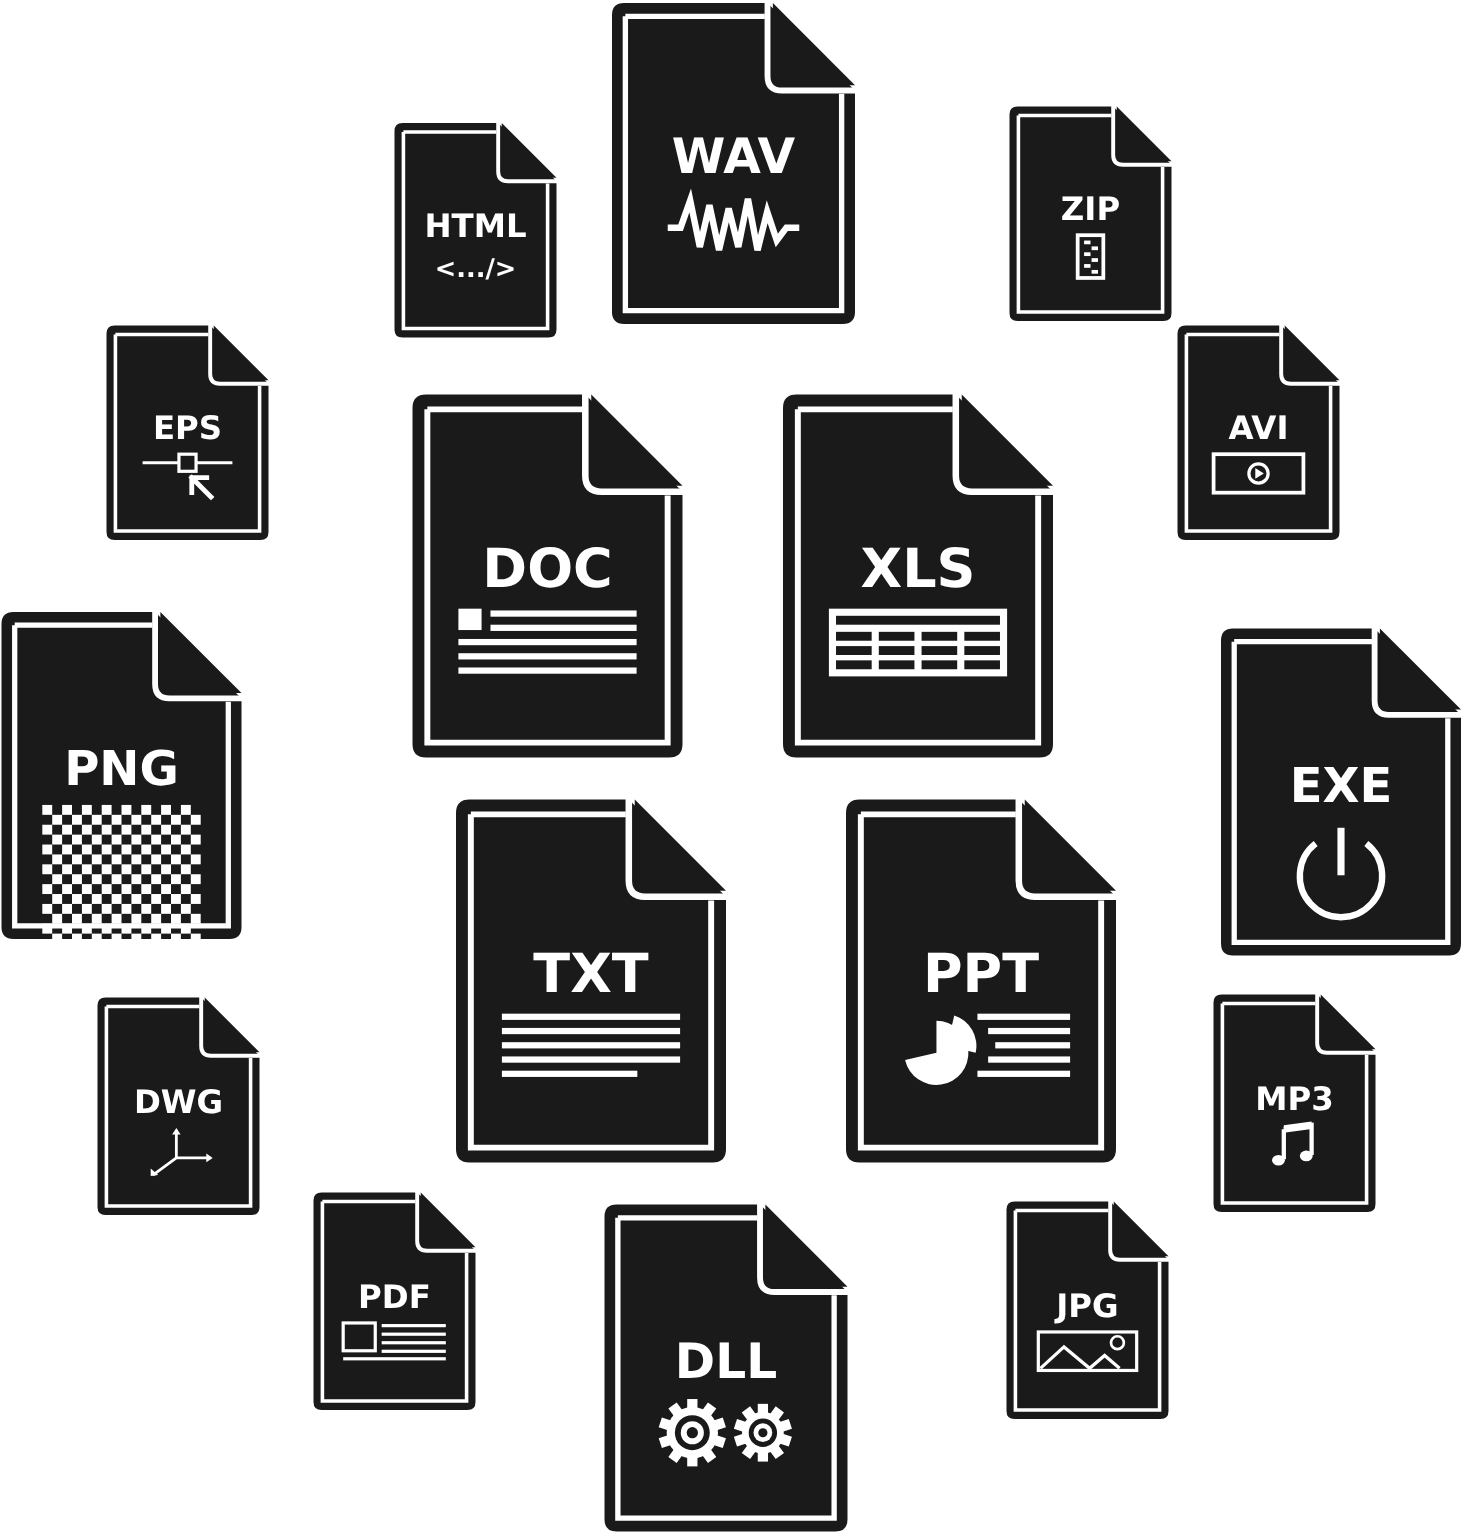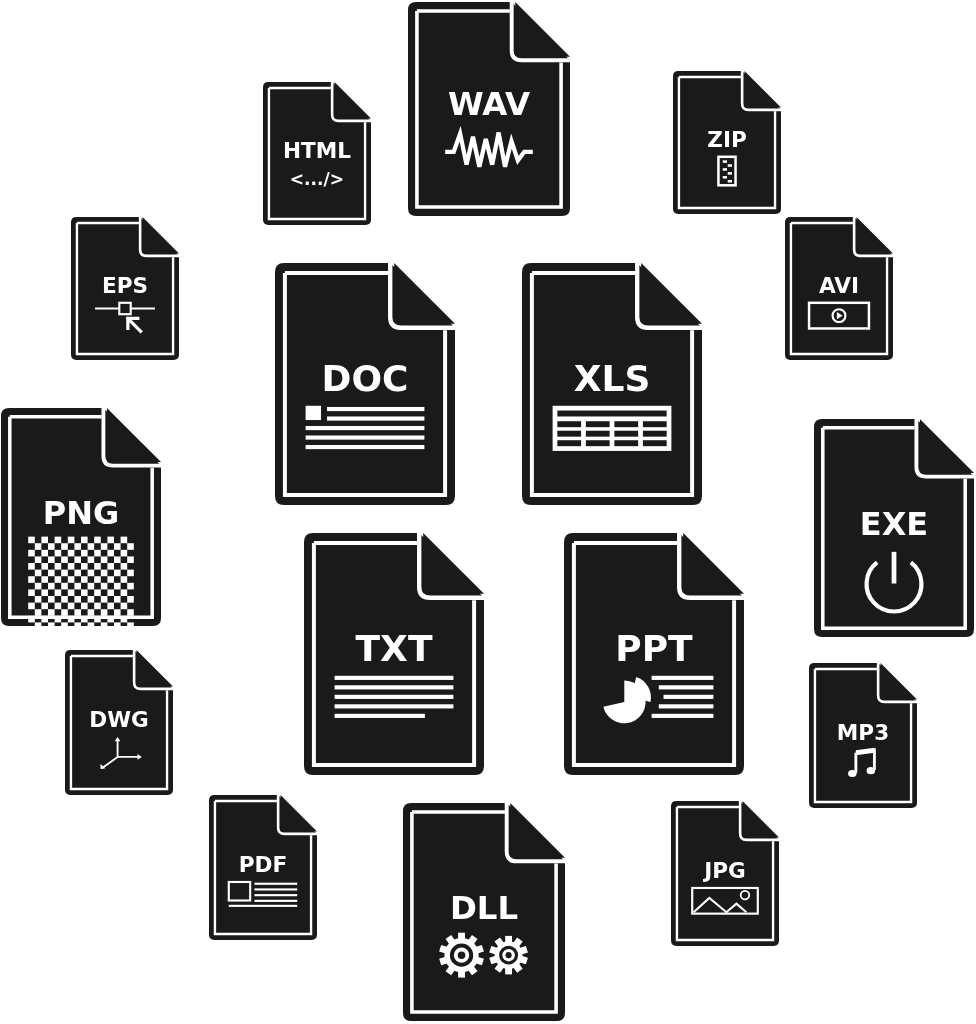--- a/index.html
+++ b/index.html
@@ -288,21 +288,21 @@
           <path d="M27,20 L27,2 A18,18 0 1 1 9.4,24 Z" fill="#ffffff" transform="translate(-2,2)"></path>
           <path d="M31,18 L35,1 A18,18 0 0 1 47,22 Z" fill="#ffffff"></path>
           <rect x="48" y="0" width="52" height="3.5" fill="#ffffff"></rect>
           <rect x="54" y="8" width="46" height="3.5" fill="#ffffff"></rect>
           <rect x="58" y="16" width="42" height="3.5" fill="#ffffff"></rect>
           <rect x="54" y="24" width="46" height="3.5" fill="#ffffff"></rect>
           <rect x="48" y="32" width="52" height="3.5" fill="#ffffff"></rect>
         </g>
       </svg>
     </div>
-    <div class="file" style="left: 65px; top: 650px; width: 108px; height: 145px; text-decoration: underline;">
+    <div class="file" style="left: 65px; top: 665px; width: 108px; height: 145px; text-decoration: underline;">
       <svg width="108" height="145" viewBox="0 0 108 145">
         <path d="M5.4,0 L69.12,0 L108,38.879999999999995 L108,139.6 Q108,145 102.6,145 L5.4,145 Q0,145 0,139.6 L0,5.4 Q0,0 5.4,0 Z" fill="#1a1a1a"></path>
         <path d="M5.94,5.94 L67.932,5.94 M102.06,40.364999999999995 L102.06,139.06 L5.94,139.06 L5.94,5.94" fill="none" stroke="#ffffff" stroke-width="2.376"></path>
         <path d="M69.12,-1 L69.12,32.4 Q69.12,38.879999999999995 75.60000000000001,38.879999999999995 L109,38.879999999999995" fill="none" stroke="#ffffff" stroke-width="2.6136"></path>
         <path d="M71.49600000000001,0 L108,36.504 L75.60000000000001,36.504 Q71.49600000000001,36.504 71.49600000000001,32.4 Z" fill="#1a1a1a"></path>
         <text x="54" y="76.85000000000001" class="lbl" font-size="21.6">DWG</text>
         <g transform="translate(18.36,85.55000000000001) scale(0.7128)">
           <path d="M48,30 L48,4 M48,30 L80,30 M48,30 L26,46" stroke="#ffffff" stroke-width="2.6" fill="none"></path>
           <path d="M44,8 L48,2 L52,8 Z M76,26 L82,30 L76,34 Z M24,40 L24,47 L31,46 Z" fill="#ffffff"></path>
         </g>

